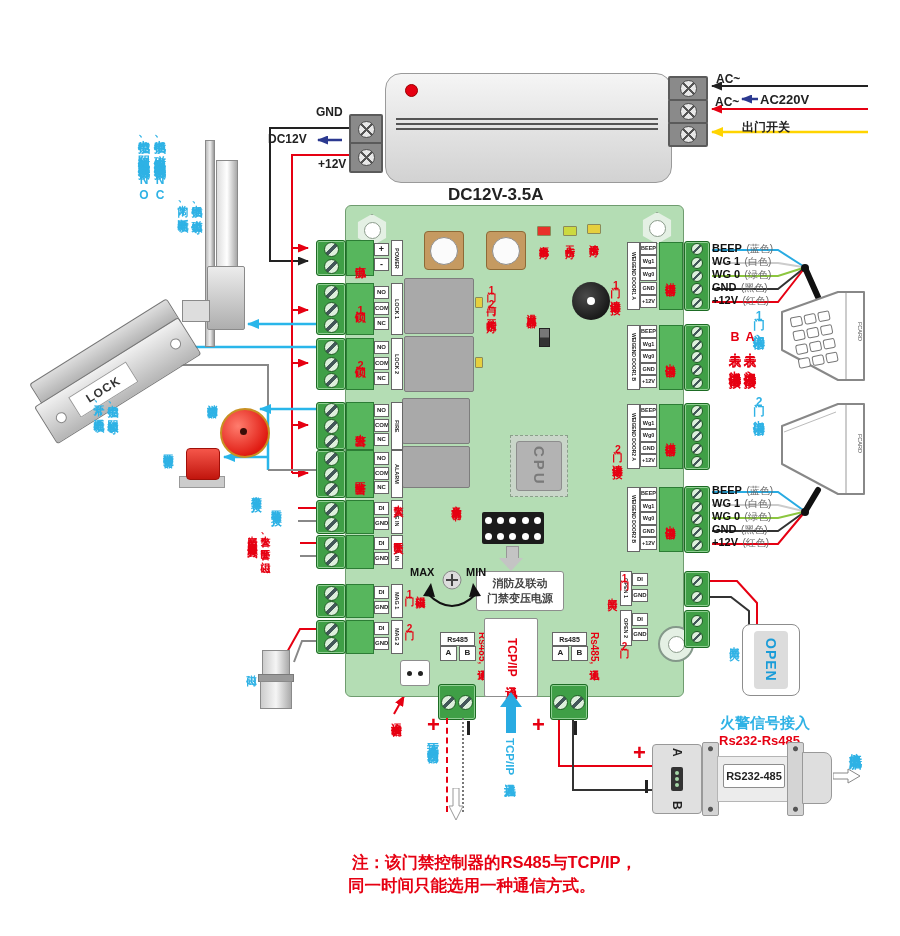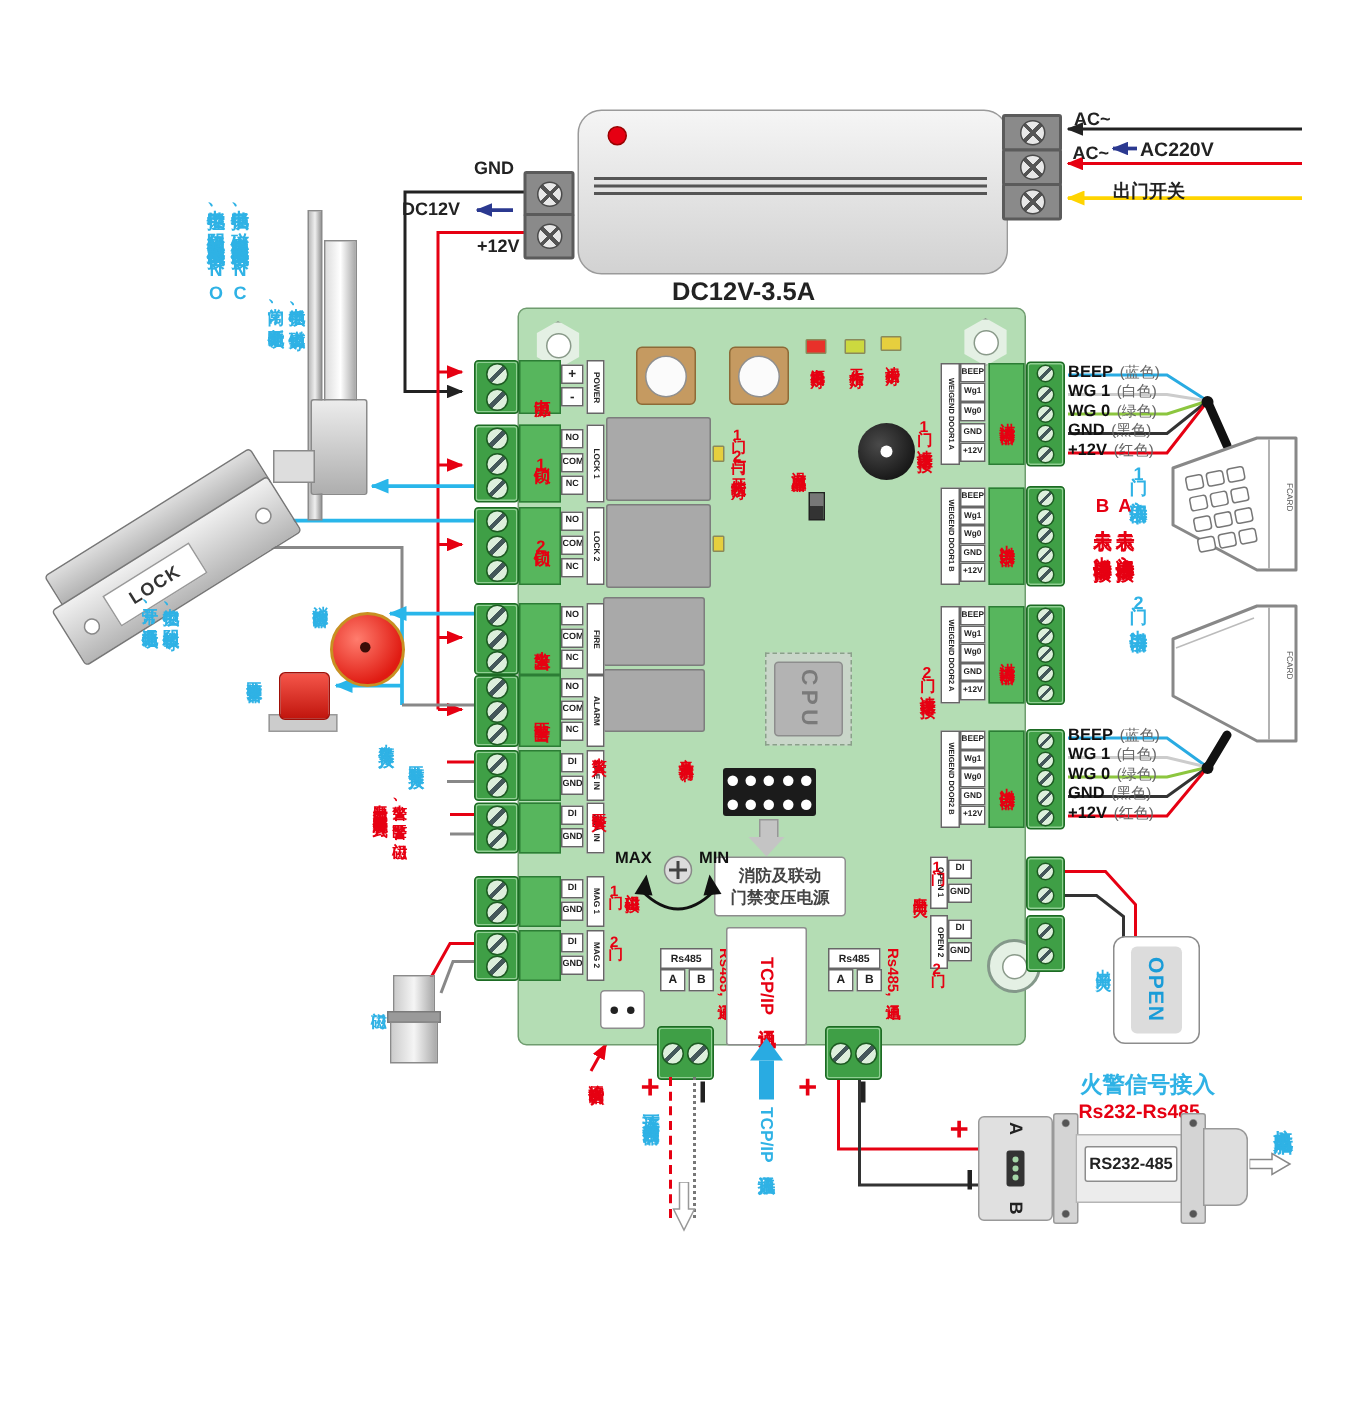--- a/index.html
+++ b/index.html
@@ -667,14 +667,16 @@
   <div class="a vr cy b" style="left:206px;top:396px;height:66px;font-size:10.5px;">消防报警器</div>
   <div class="a vr cy b" style="left:162px;top:446px;height:66px;font-size:10.5px;">匪警报警器</div>
   <div class="a vr cy b" style="left:250px;top:488px;height:72px;font-size:10.5px;">火警信号接入</div>
   <div class="a vr cy b" style="left:270px;top:502px;height:72px;font-size:10.5px;">匪警信号接入</div>
   <div class="a vr red b" style="left:246px;top:528px;height:165px;font-size:10px;line-height:13px;">
     <div>火警、匪警、门磁、</div>
     <div>出门开关等采用短路触发方式</div>
   </div>
   <div class="a vr cy b" style="left:245px;top:666px;height:30px;font-size:10.5px;">门磁</div>
 
+  <div class="a red b" style="left:352px;top:852px;font-size:16.5px;">注：该门禁控制器的RS485与TCP/IP，</div>
+  <div class="a red b" style="left:348px;top:875px;font-size:16.5px;">同一时间只能选用一种通信方式。</div>
 
 </div>
 
 </body></html>

